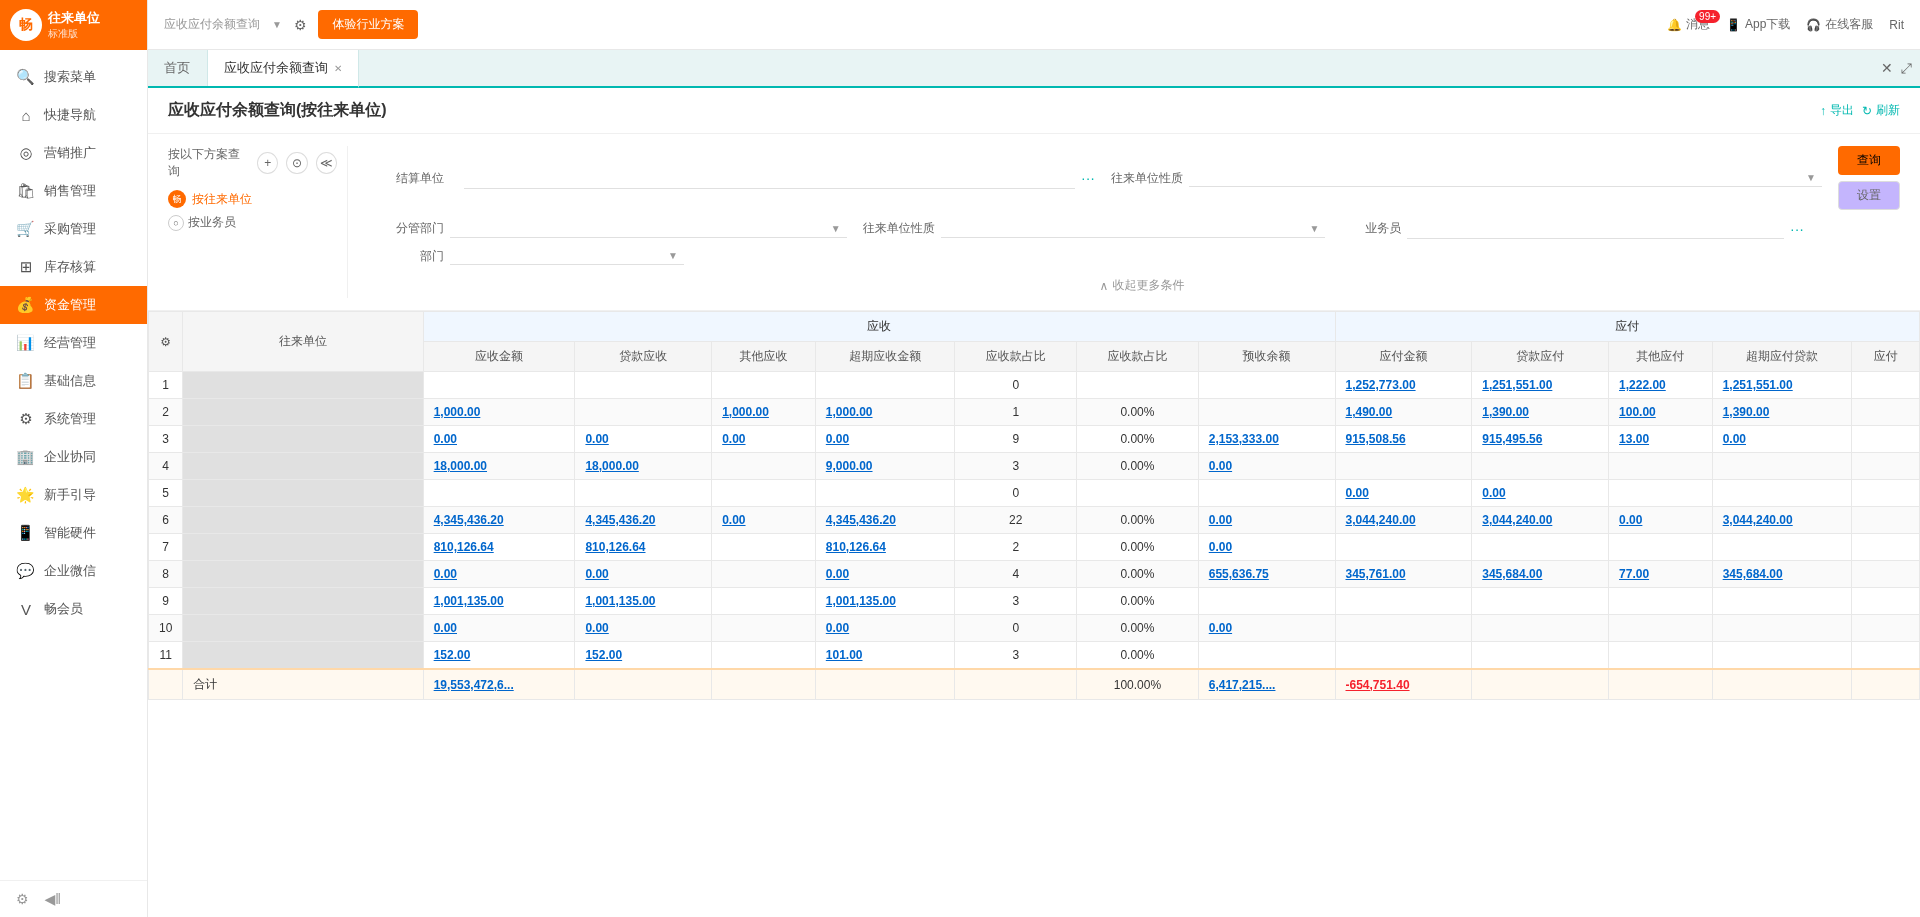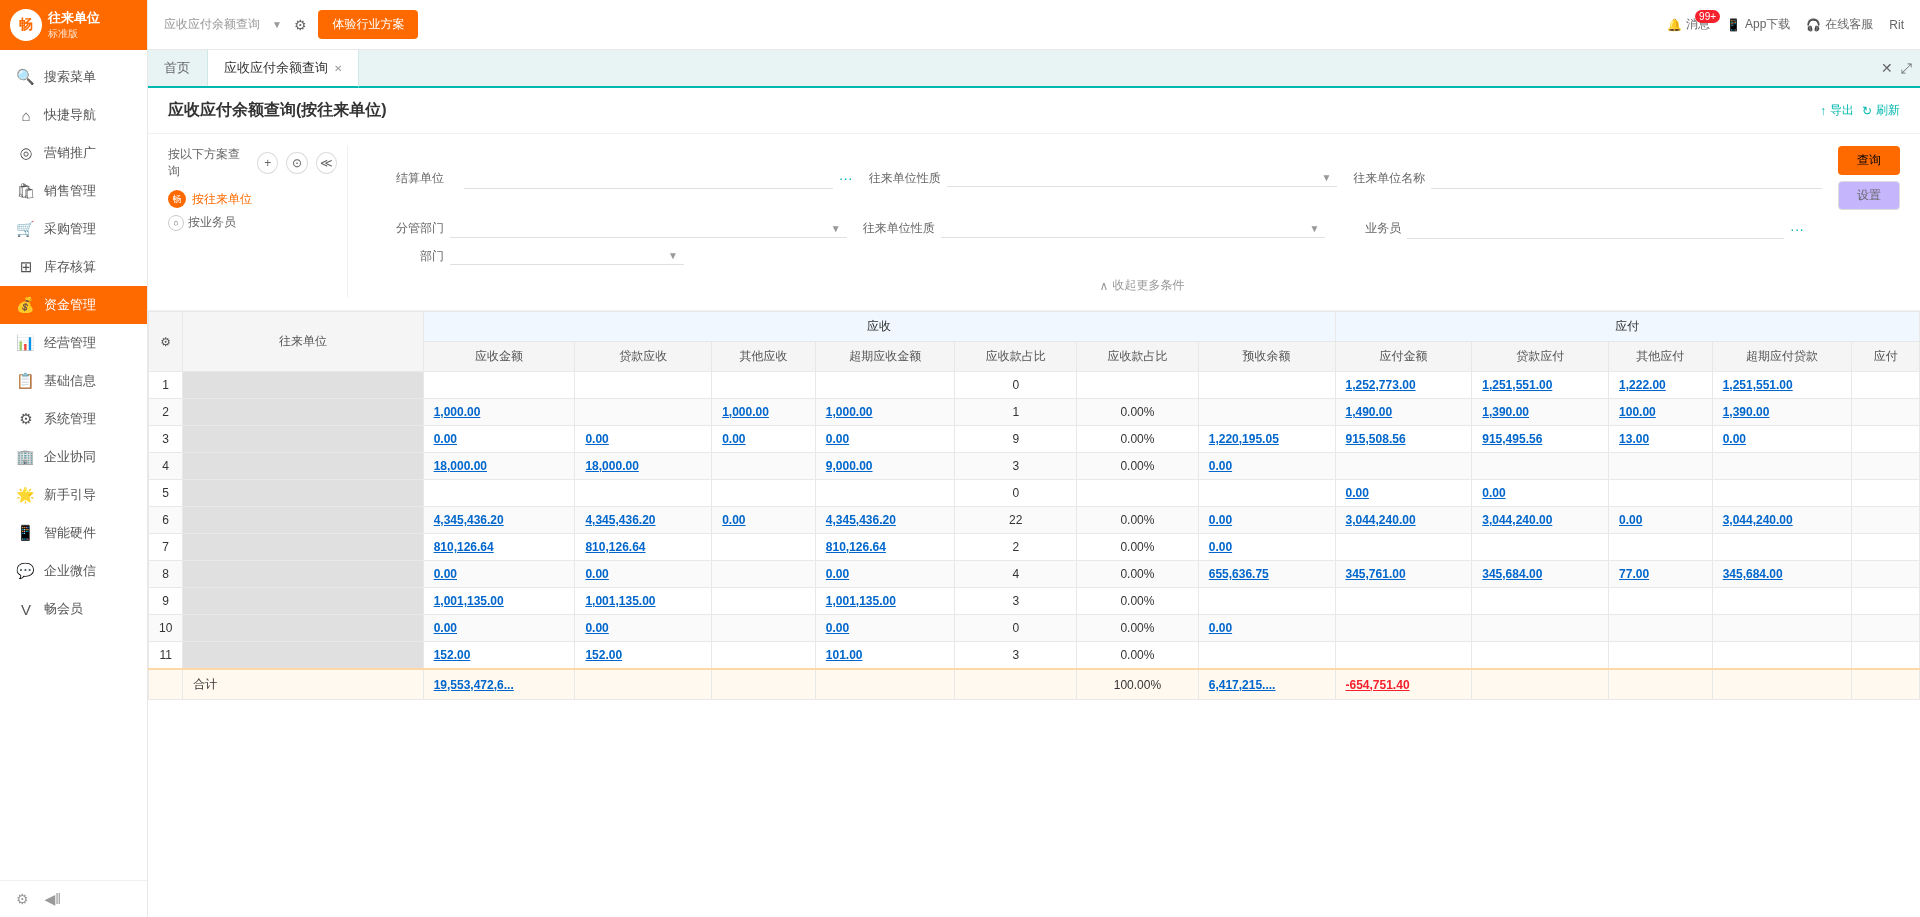--- a/index.html
+++ b/index.html
@@ -282,24 +282,20 @@
             <span style="width:8px;"></span>
             <input class="filter-input" style="flex: 1 1 0%;">
             <span class="filter-dots">···</span>
           </div>
           <div class="filter-field">
             <span class="filter-field-label">往来单位性质</span>
             <div class="filter-select">
               <span class="filter-select-text"></span>
               <span class="filter-select-arrow">▼</span>
             </div>
-          </div>
-          <div class="filter-field">
-            <span class="filter-field-label">往来单位名称</span>
-            <input class="filter-input" style="flex: 1 1 0%;">
           </div>
           <div style="display:flex; flex-direction:column; gap:6px;">
             <button class="query-btn">查询</button>
             <button class="settings-btn">设置</button>
           </div>
         </div>
 
         <div class="filter-row">
           <div class="filter-field">
             <span class="filter-field-label">分管部门</span>
@@ -400,21 +396,21 @@
           </tr>
           <tr>
             <td class="center">3</td>
             <td style="background: rgb(224, 224, 224); color: rgb(224, 224, 224);">████████</td>
             <td class="number">0.00</td>
             <td class="number">0.00</td>
             <td class="number">0.00</td>
             <td class="number">0.00</td>
             <td class="center">9</td>
             <td class="center">0.00%</td>
-            <td class="number">1,220,195.05</td>
+            <td class="number">2,153,333.00</td>
             <td class="number">915,508.56</td>
             <td class="number">915,495.56</td>
             <td class="number">13.00</td>
             <td class="number">0.00</td>
             <td></td>
           </tr>
           <tr>
             <td class="center">4</td>
             <td style="background: rgb(224, 224, 224); color: rgb(224, 224, 224);">████████</td>
             <td class="number">18,000.00</td>

